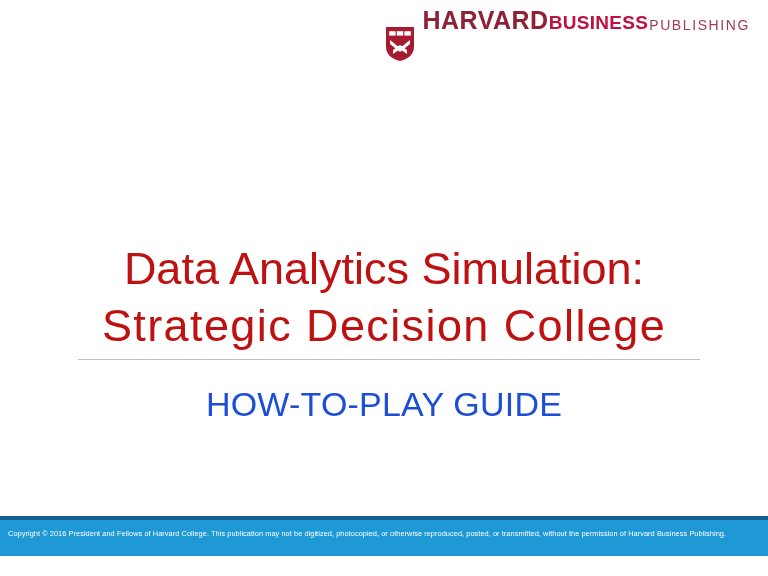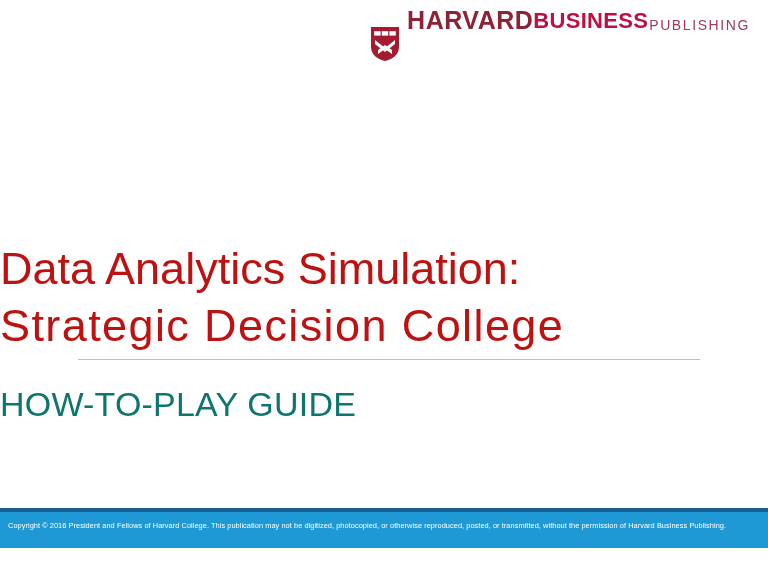--- a/index.html
+++ b/index.html
@@ -46,21 +46,21 @@
     font-family: "Liberation Sans", sans-serif;
     font-weight: bold;
     font-size: 25px;
     letter-spacing: 0.5px;
     color: #8E2236;
     line-height: 0.96;
   }
   .logo-business {
     font-family: "Liberation Sans", sans-serif;
     font-weight: bold;
-    font-size: 22px;
+    font-size: 19px;
     letter-spacing: 0.3px;
     color: #BE1041;
     line-height: 1.0;
     margin-top: 1px;
   }
   .logo-publishing {
     font-family: "Liberation Sans", sans-serif;
     font-weight: normal;
     font-size: 14px;
     letter-spacing: 1.6px;
@@ -69,21 +69,21 @@
     margin-top: 2px;
     margin-left: 1px;
   }
 
   
   .title-block {
     position: absolute;
     left: 0;
     top: 240px;
     width: 768px;
-    text-align: left;
+    text-align: center;
   }
   .title-line {
     font-family: "Liberation Sans", sans-serif;
     font-weight: normal;
     font-size: 45px;
     color: #BE1111;
     line-height: 1.27;
     white-space: nowrap;
   }
   .title-line.line2 {
@@ -95,33 +95,34 @@
     top: 359px;
     width: 622px;
     height: 1px;
     background: #BFBFBF;
   }
   .subtitle {
     position: absolute;
     left: 0;
     top: 385px;
     width: 768px;
+    text-align: center;
     font-family: "Liberation Sans", sans-serif;
     font-weight: normal;
     font-size: 34px;
-    color: #0f766e;
+    color: #1d4ed8;
     letter-spacing: 0.2px;
     white-space: nowrap;
   }
 
   
   .footer {
     position: absolute;
     left: 0;
-    bottom: 12px;
+    bottom: 4px;
     width: 768px;
     height: 56px;
   }
   .footer-stripe {
     width: 100%;
     height: 4px;
     background: #1A5E93;
   }
   .footer-band {
     width: 100%;

